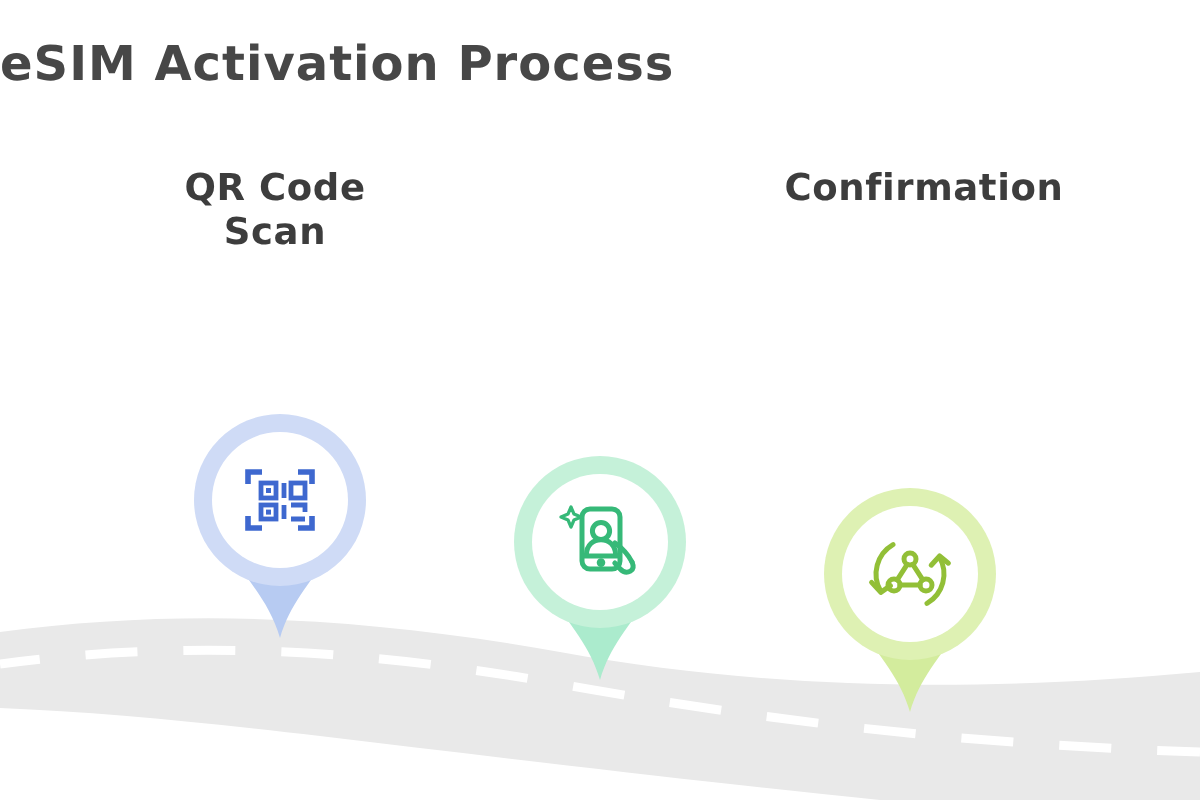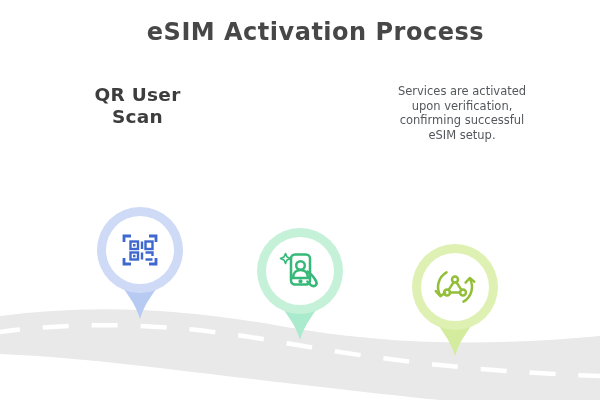--- a/index.html
+++ b/index.html
@@ -2,21 +2,21 @@
 <html><head>
 <meta charset="utf-8">
 <style>
   html,body{margin:0;padding:0;background:#ffffff;}
   .canvas{
     position:relative;width:600px;height:400px;overflow:hidden;background:#ffffff;
     font-family:"DejaVu Sans","Liberation Sans",sans-serif;
   }
   .title{
     position:absolute;top:18px;left:0;width:484px;margin:0;
-    text-align:right;font-size:24px;font-weight:bold;color:#474747;
+    text-align:left;font-size:24px;font-weight:bold;color:#474747;
     letter-spacing:0.5px;
   }
   .col{position:absolute;top:84px;text-align:center;}
   .col h2{
     margin:0 0 13px 0;font-size:18.5px;line-height:1.17;font-weight:bold;
     color:#3d3d3d;white-space:pre-line;letter-spacing:0.3px;
   }
   .col p{
     margin:0 auto;font-size:11.5px;line-height:1.27;color:#54585c;font-weight:500;
   }
@@ -39,25 +39,25 @@
   <h1 class="title">eSIM Activation Process</h1>
 
   <svg class="road-svg" width="600" height="400" viewBox="0 0 600 400">
     <path d="M0,316 C90,304 180,308 280,326 C380,344 480,347 600,336
              L600,400 L440,400
              C360,392 260,380 160,368 C100,361 50,356 0,354 Z" fill="#e9e9e9"></path>
     <path fill="none" stroke-width="4.5" stroke-dasharray="26 23" stroke-dashoffset="6" d="M0,332 C90,320 180,324 280,342 C380,360 480,372 600,376" stroke="#ffffff"></path>
   </svg>
 
   <div class="col col1">
-    <h2>QR User
+    <h2>QR Code
 Scan</h2>
   </div>
   <div class="col col3">
-    <p>Services are activated upon verification, confirming successful eSIM setup.</p>
+    <h2>Confirmation</h2>
   </div>
 
   <svg class="pin" style="left:90px;top:205px" width="100" height="130" viewBox="0 0 100 130">
     <path d="M24,70 C36,88 45,97 50,114 C55,97 64,88 76,70 Z" fill="#b7cbf2"></path>
     <circle cx="50" cy="45" r="43" fill="#cfdbf6"></circle>
     <circle cx="50" cy="45" r="34" fill="#ffffff"></circle>
     <g class="icon-sq" transform="translate(26,21)" stroke-width="2.8" stroke="#3e68cf">
       <path d="M8,16 V10 H15 M33,10 H40 V16 M40,32 V38 H33 M15,38 H8 V32"></path>
       <g stroke-width="2.4">
         <rect x="14.5" y="15.5" width="7.5" height="7.5"></rect>

